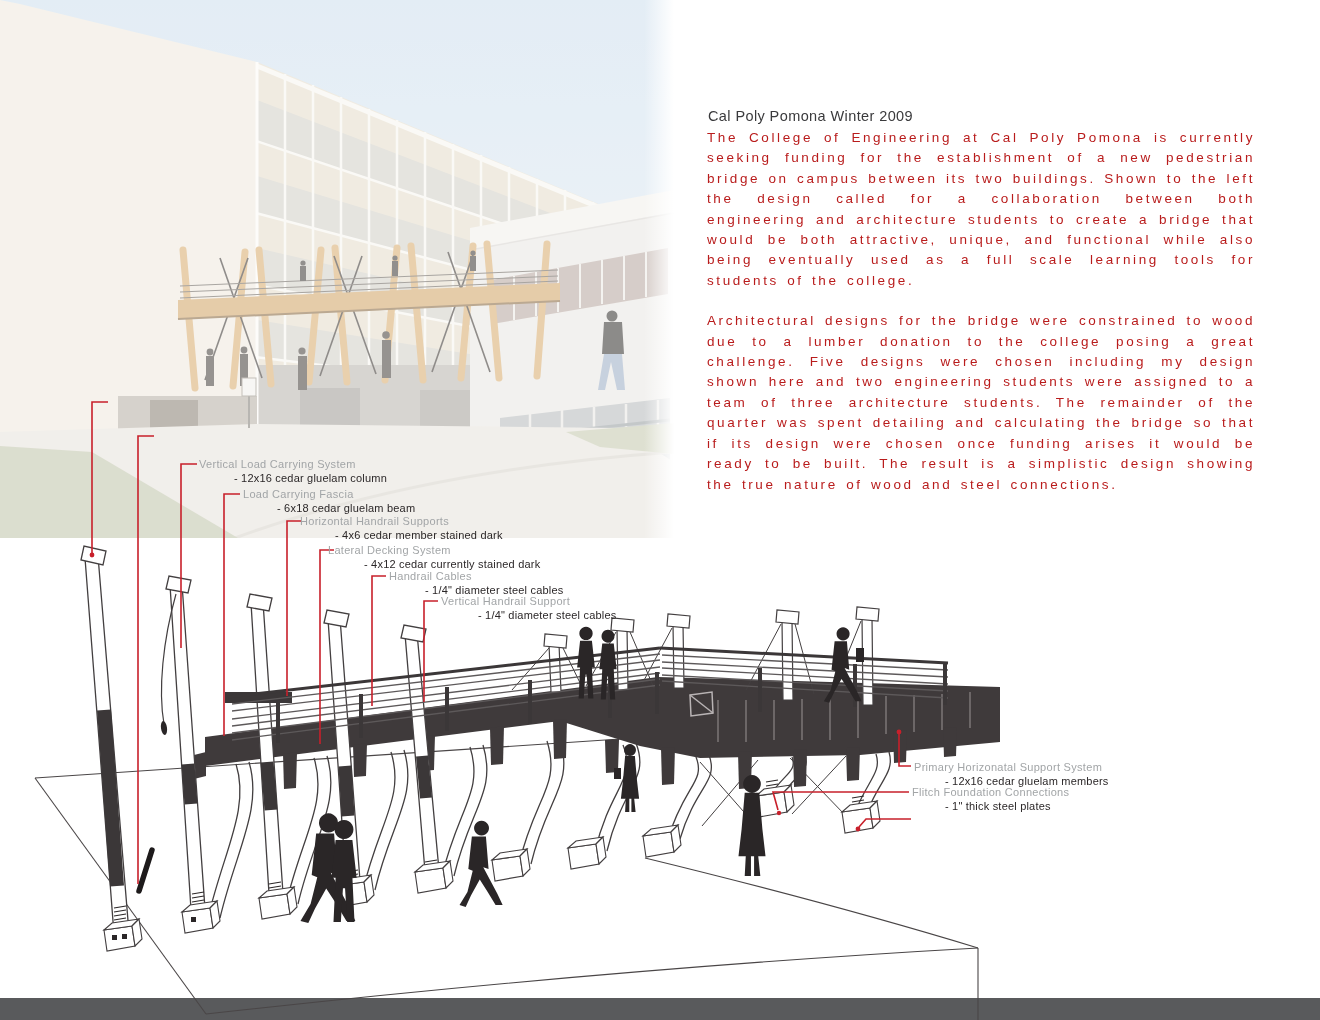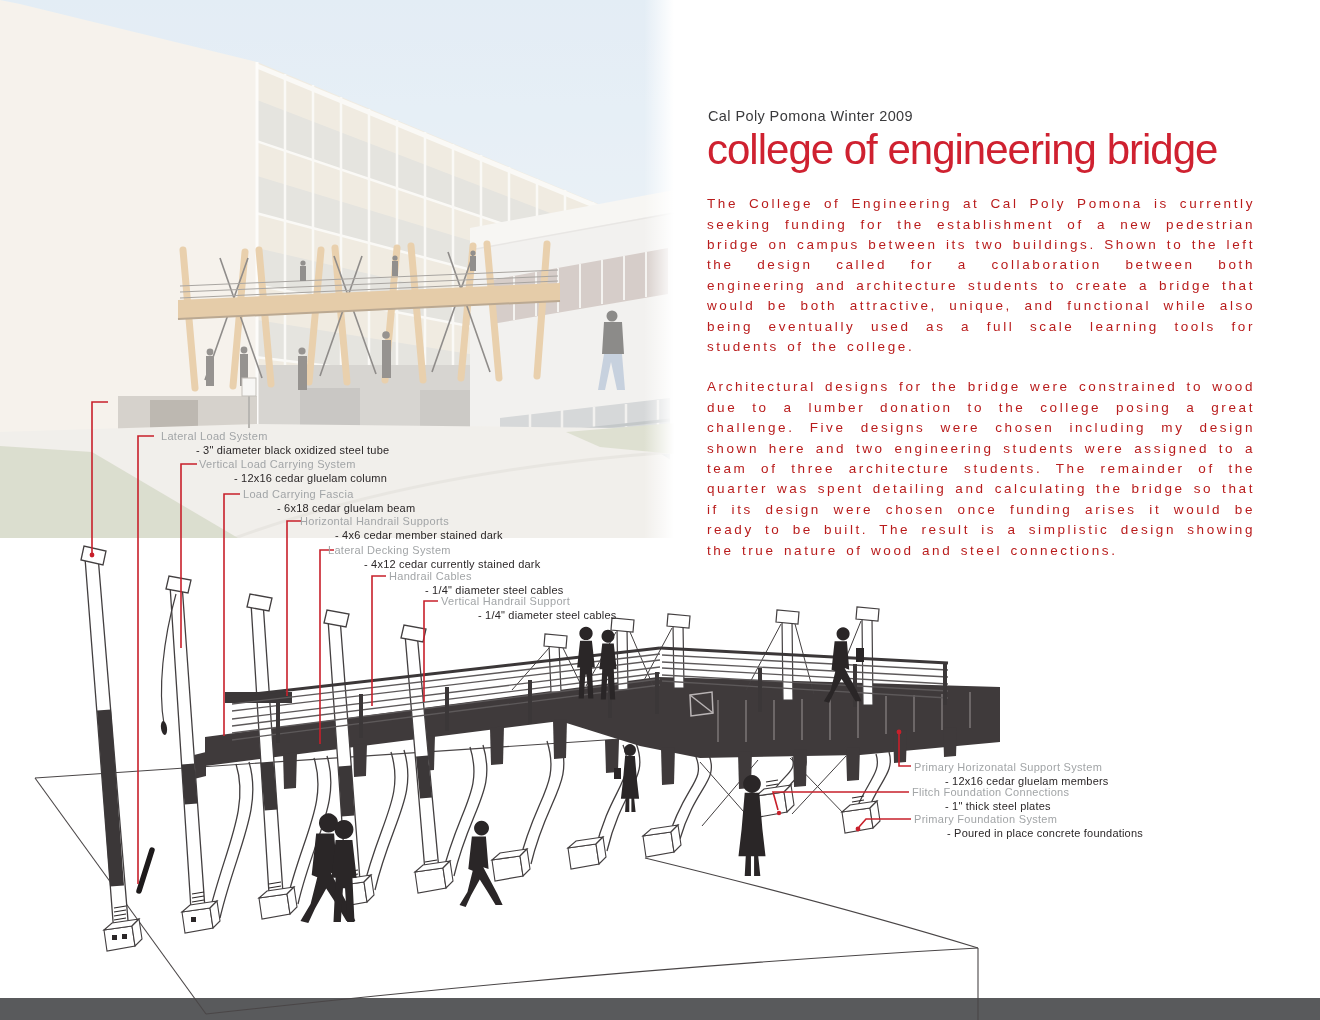--- a/index.html
+++ b/index.html
@@ -453,24 +453,20 @@
       <path d="M438,601 L424,601 L424,702"></path>
       <path d="M911,766 L899,766 L899,734"></path>
         <circle cx="899" cy="732" r="2.4" fill="#c8202b" stroke="none"></circle>
       <path d="M909,792 L773,792 L778,810"></path>
         <circle cx="779" cy="813" r="2.2" fill="#c8202b" stroke="none"></circle>
       <path d="M911,819 L866,819 L859,827"></path>
         <circle cx="858" cy="829" r="2.4" fill="#c8202b" stroke="none"></circle>
     </g>
   </svg>
 
-  <div class="lbl" style="left:161px;top:430px">
-    <div class="t">Lateral Load System</div>
-    <div class="d" style="margin-left:35px">- 3" diameter black oxidized steel tube</div>
-  </div>
   <div class="lbl" style="left:199px;top:458px">
     <div class="t">Vertical Load Carrying System</div>
     <div class="d" style="margin-left:35px">- 12x16 cedar gluelam column</div>
   </div>
   <div class="lbl" style="left:243px;top:488px">
     <div class="t">Load Carrying Fascia</div>
     <div class="d" style="margin-left:34px">- 6x18 cedar gluelam beam</div>
   </div>
   <div class="lbl" style="left:300px;top:515px">
     <div class="t">Horizontal Handrail Supports</div>
@@ -489,25 +485,20 @@
     <div class="d" style="margin-left:37px">- 1/4" diameter steel cables</div>
   </div>
   <div class="lbl" style="left:914px;top:761px">
     <div class="t">Primary Horizonatal Support System</div>
     <div class="d" style="margin-left:31px">- 12x16 cedar gluelam members</div>
   </div>
   <div class="lbl" style="left:912px;top:786px">
     <div class="t">Flitch Foundation Connections</div>
     <div class="d" style="margin-left:33px">- 1" thick steel plates</div>
   </div>
-  <div class="lbl" style="left:914px;top:813px">
-    <div class="t">Primary Foundation System</div>
-    <div class="d" style="margin-left:33px">- Poured in place concrete foundations</div>
-  </div>
 
   <div id="textcol">
     <div class="eyebrow">Cal Poly Pomona Winter 2009</div>
-    <h1 class="title">college of engineering bridge</h1>
     <p class="para">The College of Engineering at Cal Poly Pomona is currently seeking funding for the establishment of a new pedestrian bridge on campus between its two buildings. Shown to the left the design called for a collaboration between both engineering and architecture students to create a bridge that would be both attractive, unique, and functional while also being eventually used as a full scale learning tools for students of the college.</p>
     <p class="para">Architectural designs for the bridge were constrained to wood due to a lumber donation to the college posing a great challenge. Five designs were chosen including my design shown here and two engineering students were assigned to a team of three architecture students. The remainder of the quarter was spent detailing and calculating the bridge so that if its design were chosen once funding arises it would be ready to be built. The result is a simplistic design showing the true nature of wood and steel connections.</p>
   </div>
 
 </div>
 
 </body></html>

